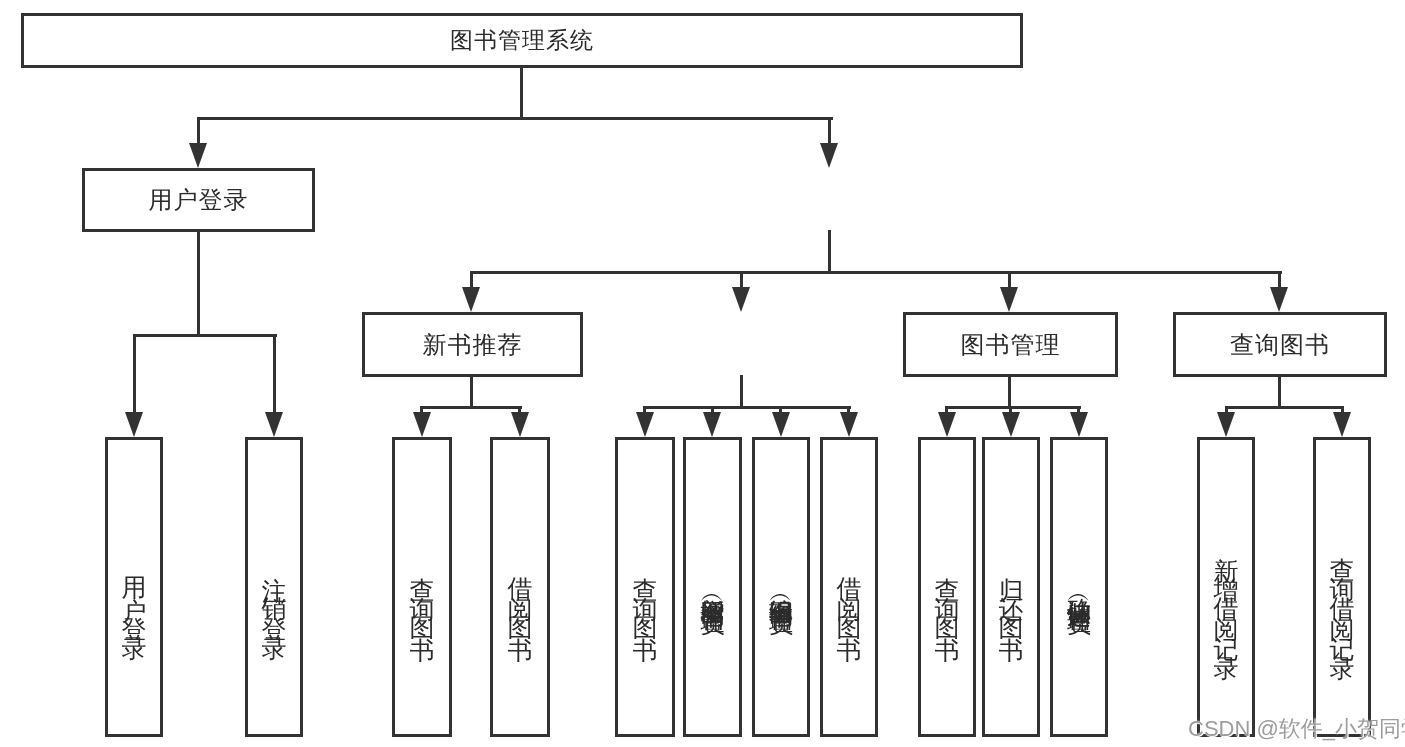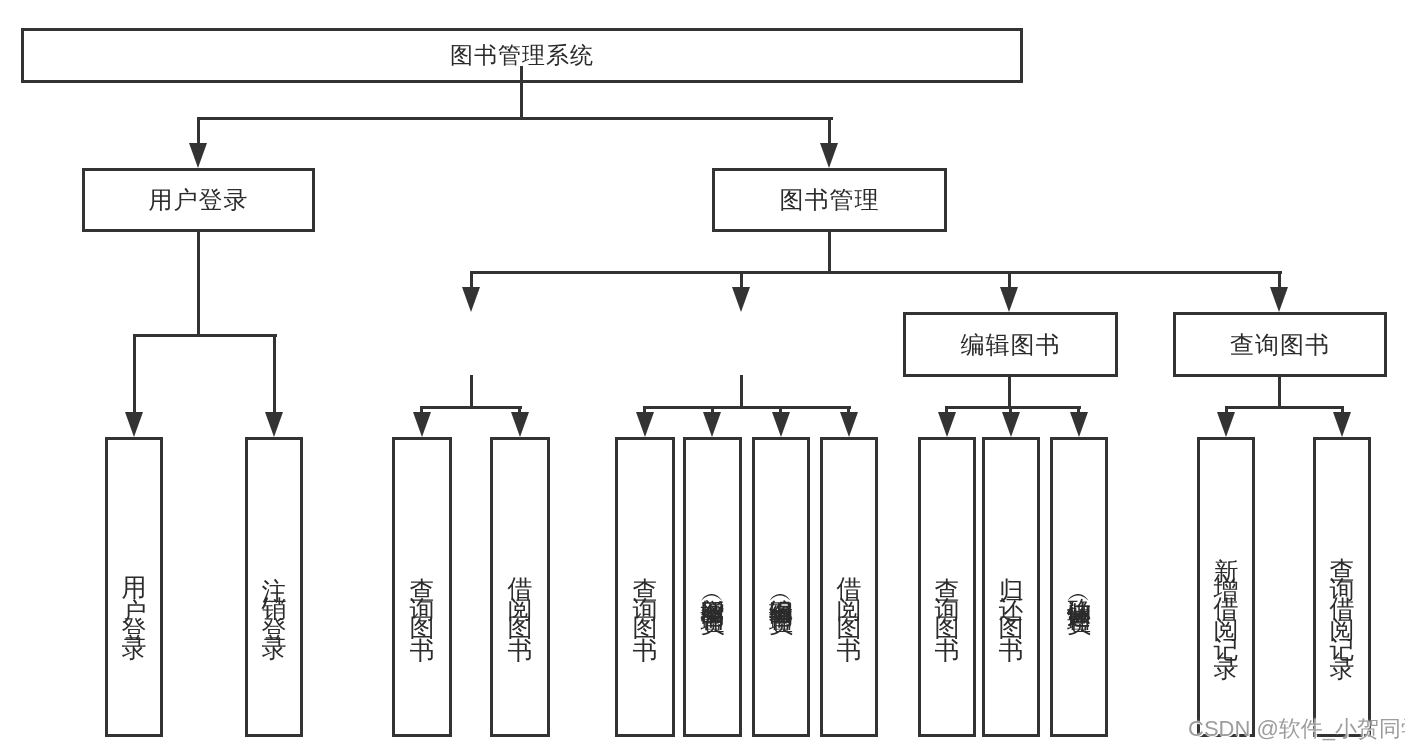--- a/index.html
+++ b/index.html
@@ -29,36 +29,36 @@
   .watermark{
     position:absolute;left:1188px;top:714px;font-size:22px;white-space:nowrap;
     color:#9d9d9d;text-shadow:0 0 2px #ffffff,1px 1px 0 #ffffff;z-index:5;
   }
 </style>
 </head>
 <body>
 
 <div id="stage">
 
-  <div class="node node-h node-root" style="left:21px;top:28px;width:1002px;height:55px;justify-content:center;">
+  <div class="node node-h node-root" style="left:21px;top:13px;width:1002px;height:55px;justify-content:center;">
     <span>图书管理系统</span>
   </div>
 
   <div class="node node-h" style="left:82px;top:168px;width:233px;height:64px;">
     <span>用户登录</span>
   </div>
 
-  <div class="node node-h" style="left:712px;top:168px;width:235px;height:64px;">
-    <span>图书管理</span>
+
+  <div class="node node-h" style="left:362px;top:312px;width:221px;height:65px;">
+    <span>新书推荐</span>
   </div>
 
 
-
   <div class="node node-h" style="left:903px;top:312px;width:215px;height:65px;">
-    <span>编辑图书</span>
+    <span>图书管理</span>
   </div>
 
   <div class="node node-h" style="left:1173px;top:312px;width:214px;height:65px;">
     <span>查询图书</span>
   </div>
 
   <div class="node" style="left:105px;top:437px;width:58px;height:300px;">
     <span class="leaf-label">用户登录</span>
   </div>
   <div class="node" style="left:245px;top:437px;width:58px;height:300px;">

